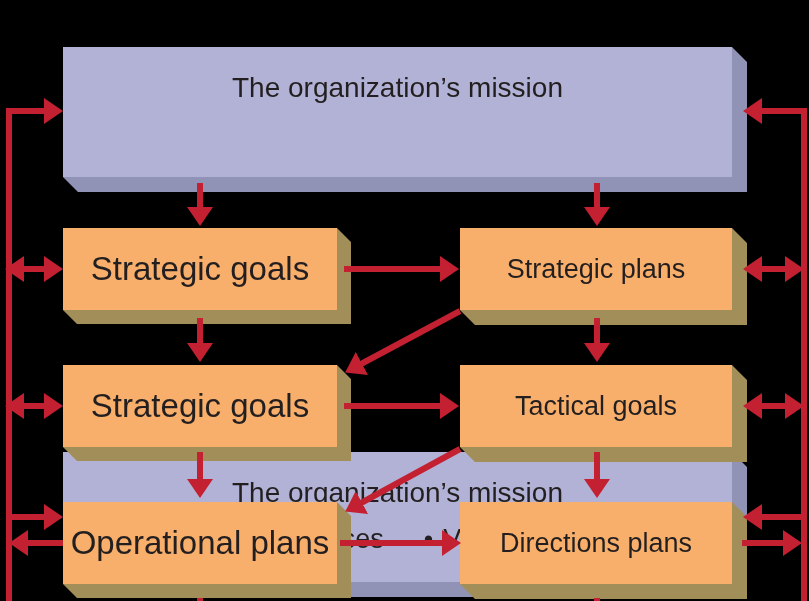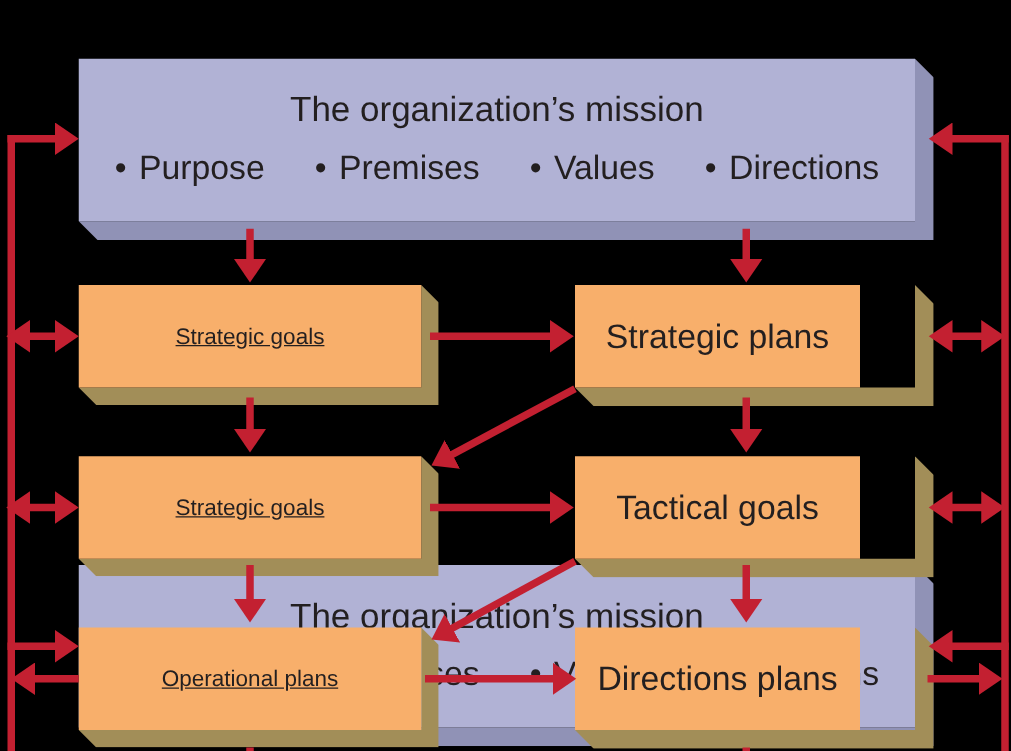--- a/index.html
+++ b/index.html
@@ -25,26 +25,26 @@
   .m-title{margin-top:26px;font-size:28px;line-height:30px;}
   .m-bullets{display:flex;gap:40px;margin-top:16px;font-size:27px;line-height:30px;}
   .m-bullets .item{white-space:nowrap;}
   .m-bullets .dot{margin-right:10px;}
 
   
   .b-goals .depth{
     width:288px;height:96px;background:var(--box-orange-depth,#a28e58);
     clip-path:polygon(274px 0,288px 14px,288px 96px,14px 96px,0 82px,274px 82px);
   }
-  .b-goals .face{width:274px;height:82px;background:var(--box-orange,#f8af6b);font-size:18px;text-decoration:underline;}
+  .b-goals .face{width:274px;height:82px;background:var(--box-orange,#f8af6b);font-size:33px;}
   .b-plans .depth{
     width:287px;height:97px;background:var(--box-orange-depth,#a28e58);
     clip-path:polygon(272px 0,287px 15px,287px 97px,15px 97px,0 82px,272px 82px);
   }
-  .b-plans .face{width:228px;height:82px;background:var(--box-orange,#f8af6b);font-size:27px;}
+  .b-plans .face{width:272px;height:82px;background:var(--box-orange,#f8af6b);font-size:27px;}
 
   .layer-dup{z-index:1;}
   .layer-main{z-index:2;}
   .arrows{position:absolute;left:0;top:0;z-index:5;pointer-events:none;}
   .arrows line{stroke:var(--arrow-red,#c32031);stroke-width:6;}
   .arrows .head{fill:var(--arrow-red,#c32031);}
 </style>
 </head>
 <body>
 
@@ -60,26 +60,20 @@
         <span class="item"><span class="dot">•</span><span>Values</span></span>
         <span class="item"><span class="dot">•</span><span>Directions</span></span>
       </div>
     </div>
   </div>
 
   <div class="box3d b-mission layer-main" style="left:63px;top:47px;">
     <div class="depth"></div>
     <div class="face">
       <div class="m-title">The organization’s mission</div>
-      <div class="m-bullets">
-        <span class="item"><span class="dot">•</span><span>Purpose</span></span>
-        <span class="item"><span class="dot">•</span><span>Premises</span></span>
-        <span class="item"><span class="dot">•</span><span>Values</span></span>
-        <span class="item"><span class="dot">•</span><span>Directions</span></span>
-      </div>
     </div>
   </div>
 
   <div class="box3d b-goals layer-main" style="left:63px;top:228px;">
     <div class="depth"></div>
     <div class="face">Strategic goals</div>
   </div>
   <div class="box3d b-plans layer-main" style="left:460px;top:228px;">
     <div class="depth"></div>
     <div class="face">Strategic plans</div>

